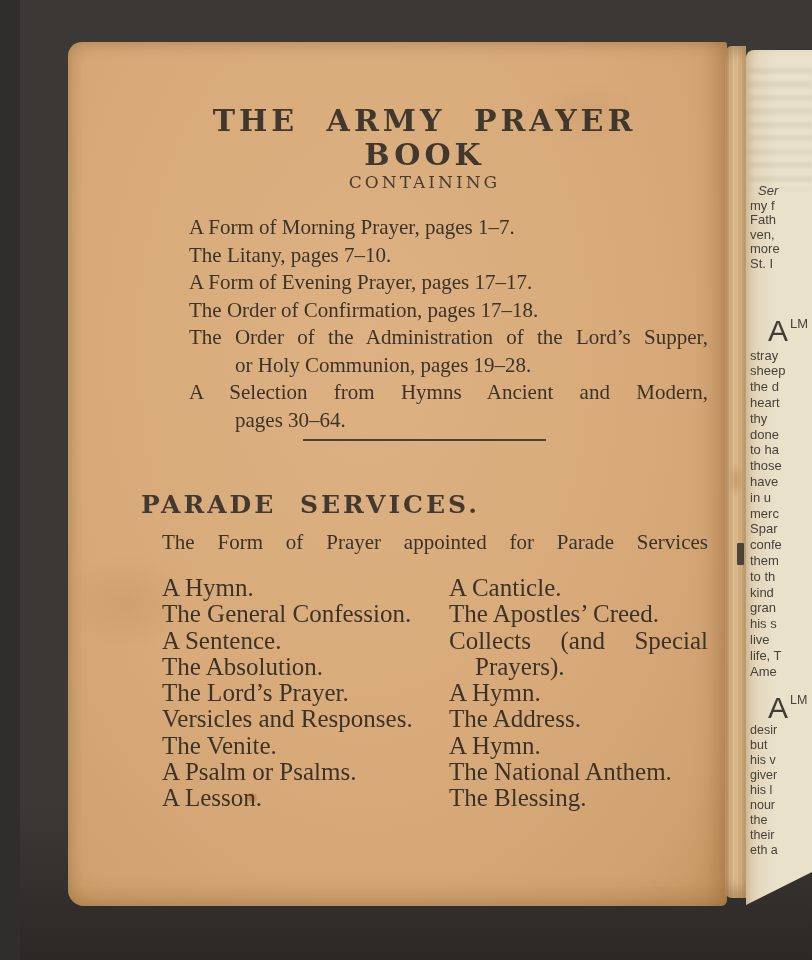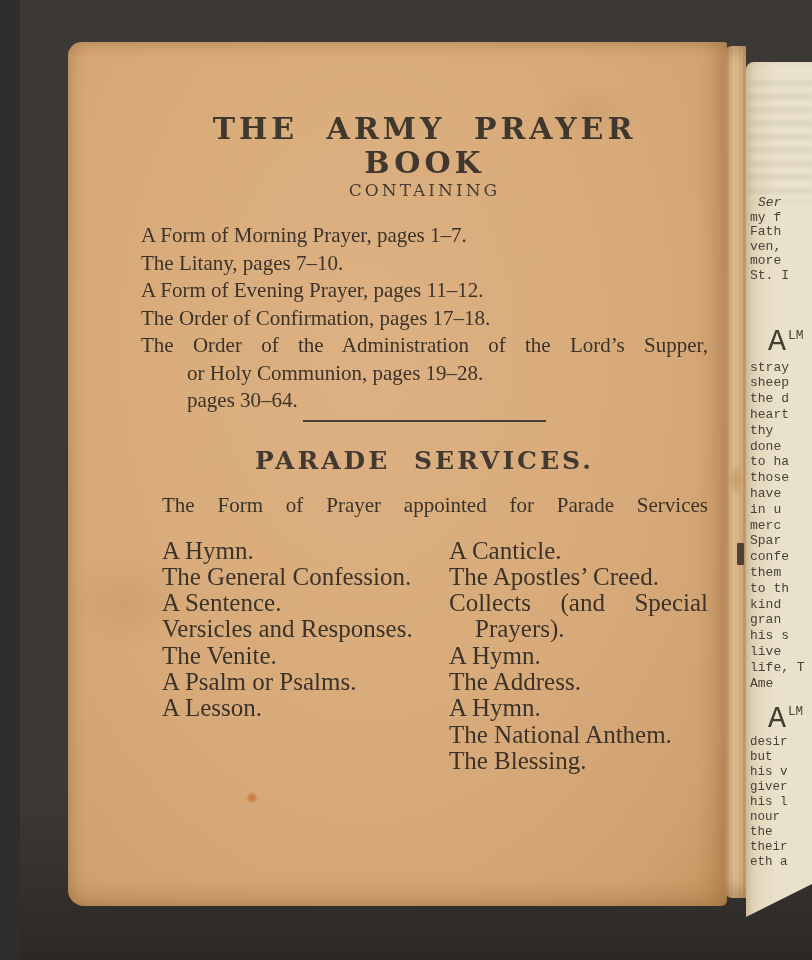--- a/index.html
+++ b/index.html
@@ -21,50 +21,50 @@
       radial-gradient(ellipse at 45% 35%, #ddb183 0%, #d8aa79 55%, #d1a271 85%, #c5965f 100%);
   }
   .page-shade{
     position:absolute;inset:0;border-radius:inherit;pointer-events:none;
     box-shadow:
       inset -16px 0 24px -6px rgba(125,80,35,.32),
       inset 4px 3px 12px rgba(90,55,20,.14),
       inset 0 -12px 20px rgba(120,75,30,.16);
   }
   .content{
-    position:absolute;left:73px;right:19px;top:8px;
+    position:absolute;left:73px;right:19px;top:0;
     color:#3b332a;
   }
   .title{
     margin-top:62px;text-align:center;
     font-family:"DejaVu Serif", serif;font-weight:bold;
     font-size:30px;line-height:34px;letter-spacing:4px;word-spacing:14px;
     color:#40382e;
   }
   .subtitle{
     text-align:center;
     font-family:"DejaVu Serif", serif;
     font-size:17px;line-height:20px;letter-spacing:3px;word-spacing:6px;
     color:#453c31;
   }
   .toc{margin-top:22px;font-size:21px;line-height:27.5px;}
-  .toc-line{padding:0;}
+  .toc-line{padding:0;margin-left:48px;}
   .toc-line.cont{padding-left:46px;}
   .spread{text-align:justify;text-align-last:justify;}
   .rule{
     width:243px;border-top:2px solid #4a4136;height:0;
     margin:5px auto 0 auto;
   }
   .section-heading{
-    margin-top:24px;text-align:center;
+    margin-top:49px;text-align:left;
     font-family:"DejaVu Serif", serif;font-weight:bold;
     font-size:25px;line-height:29px;letter-spacing:3px;word-spacing:12px;
     color:#423a30;
   }
-  .intro{margin-top:18px;font-size:21px;line-height:25px;}
+  .intro{margin-top:11px;font-size:21px;line-height:25px;}
   .intro-line1{text-indent:21px;}
   .columns{display:flex;margin-top:20px;margin-left:21px;font-size:25px;line-height:26.3px;}
   .col-left{width:287px;flex:none;}
   .col-right{flex:1;}
   .col-line.cont{padding-left:26px;}
   
   .fore-edge{
     position:absolute;left:725px;top:46px;width:21px;height:852px;
     border-radius:7px 0 0 7px;
     background:
@@ -77,23 +77,22 @@
     position:absolute;left:737px;top:543px;width:7px;height:22px;
     background:#35302b;border-radius:1px;opacity:.85;
   }
   
   .right-page{
     position:absolute;left:746px;top:50px;width:66px;height:855px;
     border-radius:8px 0 0 0;
     background:linear-gradient(90deg, #e0d2b4, #eae1cb 45%);
     clip-path:polygon(0 0, 100% 0, 100% 822px, 0 855px);
     color:#48423a;
-    font-family:Liberation Mono, monospace;
+    font-family:Liberation Sans, sans-serif;
     box-shadow: inset 6px 0 8px -4px rgba(140,105,55,.35);
-    margin-top: 12px;
   }
   .showthrough{
     position:absolute;left:2px;right:0;top:18px;height:122px;
     background:repeating-linear-gradient(180deg, rgba(125,118,105,.14) 0 6px, rgba(0,0,0,0) 6px 13.5px);
     filter:blur(1.5px);opacity:.75;pointer-events:none;
   }
   .frag-top{position:absolute;top:134px;left:4px;font-size:13px;line-height:14.5px;white-space:nowrap;}
   .frag{white-space:nowrap;}
   .frag.italic{font-style:italic;padding-left:8px;}
   .rp-para{position:absolute;left:4px;right:-40px;}
@@ -110,40 +109,43 @@
 <body>
 
 <div class="left-page">
   <div class="content">
     <div class="title">THE ARMY PRAYER BOOK</div>
     <div class="subtitle">CONTAINING</div>
 
     <div class="toc">
       <div class="toc-line">A Form of Morning Prayer, pages 1–7.</div>
         <div class="toc-line">The Litany, pages 7–10.</div>
-        <div class="toc-line">A Form of Evening Prayer, pages 11–12.</div>
+        <div class="toc-line">A Form of Evening Prayer, pages 17–17.</div>
         <div class="toc-line">The Order of Confirmation, pages 17–18.</div>
         <div class="toc-line spread">The Order of the Administration of the Lord’s Supper,</div>
         <div class="toc-line cont">or Holy Communion, pages 19–28.</div>
+        <div class="toc-line spread">A Selection from Hymns Ancient and Modern,</div>
         <div class="toc-line cont">pages 30–64.</div>
     </div>
 
     <div class="rule"></div>
 
     <div class="section-heading">PARADE SERVICES.</div>
 
     <div class="intro">
       <div class="intro-line1 spread">The Form of Prayer appointed for Parade Services</div>
     </div>
 
     <div class="columns">
       <div class="col-left">
         <div class="col-line">A Hymn.</div>
           <div class="col-line">The General Confession.</div>
           <div class="col-line">A Sentence.</div>
+          <div class="col-line">The Absolution.</div>
+          <div class="col-line">The Lord’s Prayer.</div>
           <div class="col-line">Versicles and Responses.</div>
           <div class="col-line">The Venite.</div>
           <div class="col-line">A Psalm or Psalms.</div>
           <div class="col-line">A Lesson.</div>
       </div>
       <div class="col-right">
         <div class="col-line">A Canticle.</div>
           <div class="col-line">The Apostles’ Creed.</div>
           <div class="col-line spread">Collects (and Special</div>
           <div class="col-line cont">Prayers).</div>

